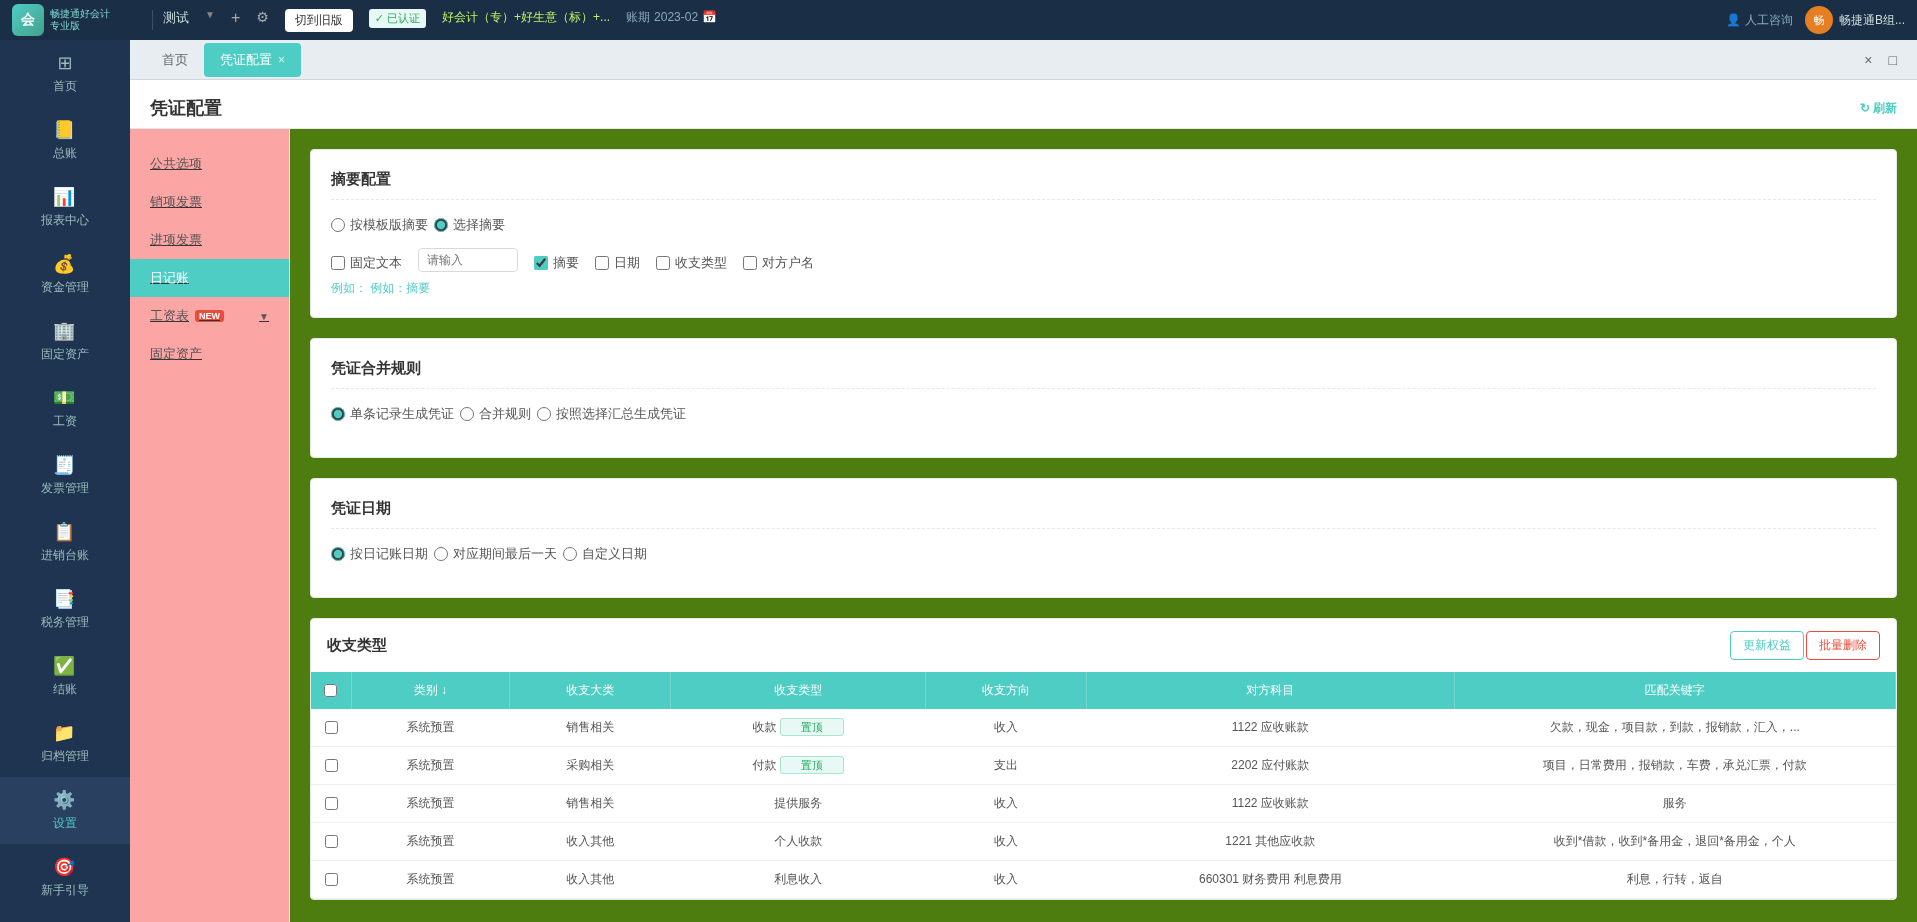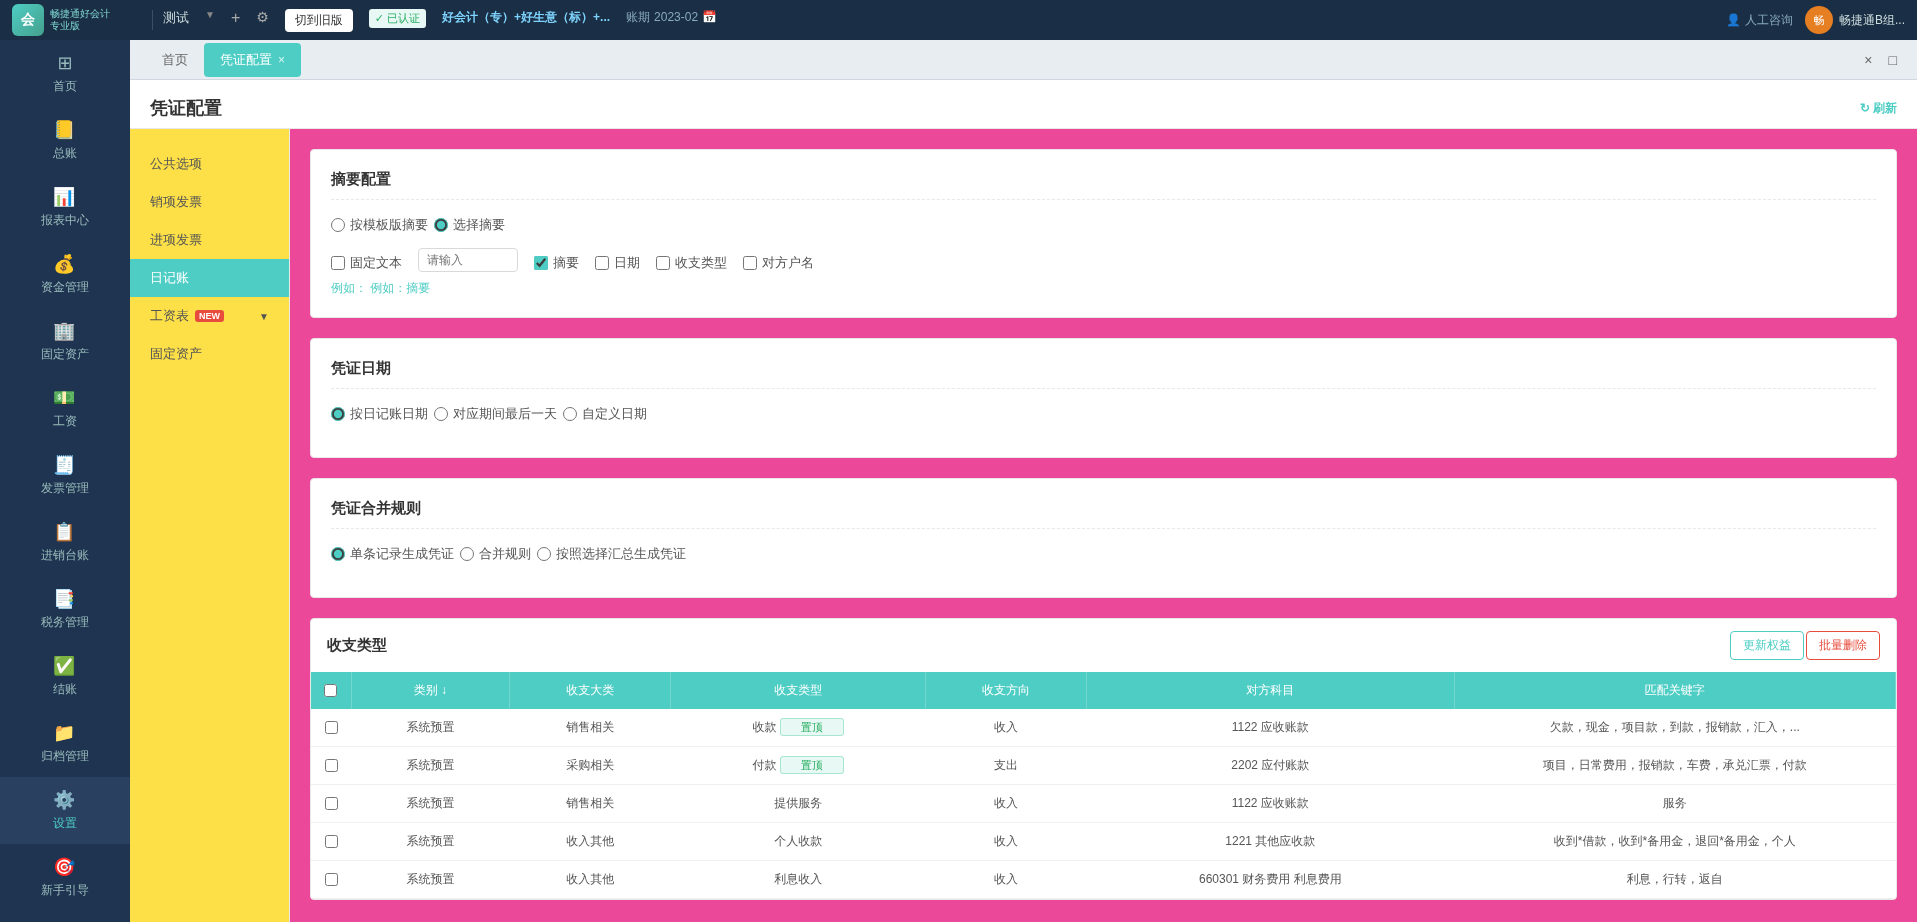--- a/index.html
+++ b/index.html
@@ -13,21 +13,21 @@
     .logo-text span { display: block; font-size: 10px; color: #7ed6d0; }
     .top-divider { width: 1px; height: 20px; background: #3a4e65; }
     .top-bar-content { display: flex; align-items: flex-start; flex: 1; gap: 16px; }
     .top-bar-title { color: #cdd; font-size: 13px; }
     .top-bar-arrow { color: #888; font-size: 10px; }
     .top-bar-plus { color: #aaa; font-size: 16px; cursor: pointer; }
     .top-bar-gear { color: #aaa; font-size: 14px; cursor: pointer; }
     .btn-switch { background: white; border: none; border-radius: 4px; padding: 3px 10px; font-size: 12px; cursor: pointer; color: #333; }
     .tag-certified { background: #e8f8f5; color: #27ae60; font-size: 11px; padding: 2px 6px; border-radius: 3px; display: flex; align-items: center; gap: 3px; }
     .tag-certified::before { content: '✓'; color: #27ae60; }
-    .top-bar-tags { color: #7dd3fc; font-size: 12px; font-weight: bold; }
+    .top-bar-tags { color: #bef264; font-size: 12px; }
     .top-bar-period { color: #8ab; font-size: 12px; display: flex; align-items: center; gap: 4px; }
     .top-bar-right { display: flex; align-items: center; gap: 12px; margin-left: auto; }
     .top-bar-service { color: #8ab; font-size: 12px; display: flex; align-items: center; gap: 4px; cursor: pointer; }
     .top-bar-user { display: flex; align-items: center; gap: 6px; cursor: pointer; }
     .user-avatar { width: 28px; height: 28px; background: #e67e22; border-radius: 50%; display: flex; align-items: center; justify-content: center; color: white; font-size: 11px; }
     .user-name { color: #cdd; font-size: 12px; }
 
     
     .main-layout { display: flex; flex: 1; overflow: hidden; }
 
@@ -50,28 +50,28 @@
 
     
     .page-header { background: white; padding: 16px 20px 0; border-bottom: 1px solid #e8e8e8; flex-shrink: 0; }
     .page-title { font-size: 18px; font-weight: bold; color: #333; margin-bottom: 8px; display: flex; align-items: center; justify-content: space-between; }
     .refresh-btn { font-size: 12px; color: #4ecdc4; cursor: pointer; display: flex; align-items: center; gap: 3px; }
 
     
     .page-body { display: flex; flex: 1; overflow: hidden; }
 
     
-    .left-nav { width: 160px; background: #fde047; border-right: 1px solid #e8e8e8; padding: 16px 0; flex-shrink: 0; }
+    .left-nav { width: 160px; background: #fca5a5; border-right: 1px solid #e8e8e8; padding: 16px 0; flex-shrink: 0; text-decoration: underline; }
     .left-nav-item { padding: 10px 20px; font-size: 13px; color: #555; cursor: pointer; position: relative; display: flex; align-items: center; gap: 6px; }
     .left-nav-item.active { background: #4ecdc4; color: white; }
     .new-badge { background: #e74c3c; color: white; font-size: 9px; padding: 1px 4px; border-radius: 3px; font-weight: bold; }
     .left-nav-arrow { margin-left: auto; font-size: 10px; }
 
     
-    .main-content { flex: 1; overflow-y: auto; padding: 20px; background: #ec4899; }
+    .main-content { flex: 1; overflow-y: auto; padding: 20px; background: #4d7c0f; }
 
     
     .section { background: white; border: 1px solid #e8e8e8; border-radius: 4px; padding: 20px; margin-bottom: 20px; }
     .section-title { font-size: 15px; font-weight: bold; color: #333; margin-bottom: 16px; padding-bottom: 10px; border-bottom: 1px dashed #e8e8e8; }
 
     
     .radio-group { display: flex; gap: 6px; align-items: flex-end; margin-bottom: 14px; }
     .radio-label { display: flex; align-items: center; gap: 5px; cursor: pointer; font-size: 13px; color: #555; }
     .radio-input { width: 14px; height: 14px; accent-color: #4ecdc4; }
 
@@ -287,51 +287,51 @@
               <span>对方户名</span>
             </label>
           </div>
           <div class="example-text">
             <span>例如：</span>
             <span>例如：摘要</span>
           </div>
         </div>
 
         <div class="section">
+          <div class="section-title">凭证合并规则</div>
+          <div class="radio-group">
+            <label class="radio-label">
+              <input type="radio" class="radio-input" name="merge_rule" checked="" style="">
+              <span>单条记录生成凭证</span>
+            </label>
+            <label class="radio-label">
+              <input type="radio" class="radio-input" name="merge_rule" style="">
+              <span>合并规则</span>
+            </label>
+            <label class="radio-label">
+              <input type="radio" class="radio-input" name="merge_rule" style="">
+              <span>按照选择汇总生成凭证</span>
+            </label>
+          </div>
+        </div>
+
+        <div class="section">
           <div class="section-title">凭证日期</div>
           <div class="radio-group">
             <label class="radio-label">
               <input type="radio" class="radio-input" name="voucher_date" checked="" style="">
               <span>按日记账日期</span>
             </label>
             <label class="radio-label">
               <input type="radio" class="radio-input" name="voucher_date" style="">
               <span>对应期间最后一天</span>
             </label>
             <label class="radio-label">
               <input type="radio" class="radio-input" name="voucher_date" style="">
               <span>自定义日期</span>
-            </label>
-          </div>
-        </div>
-
-        <div class="section">
-          <div class="section-title">凭证合并规则</div>
-          <div class="radio-group">
-            <label class="radio-label">
-              <input type="radio" class="radio-input" name="merge_rule" checked="" style="">
-              <span>单条记录生成凭证</span>
-            </label>
-            <label class="radio-label">
-              <input type="radio" class="radio-input" name="merge_rule" style="">
-              <span>合并规则</span>
-            </label>
-            <label class="radio-label">
-              <input type="radio" class="radio-input" name="merge_rule" style="">
-              <span>按照选择汇总生成凭证</span>
             </label>
           </div>
         </div>
 
         <div class="table-section">
           <div class="table-section-header">
             <span class="table-section-title">收支类型</span>
             <div class="table-btn-group">
               <button class="btn-update">更新权益</button>
               <button class="btn-batch-del">批量删除</button>

